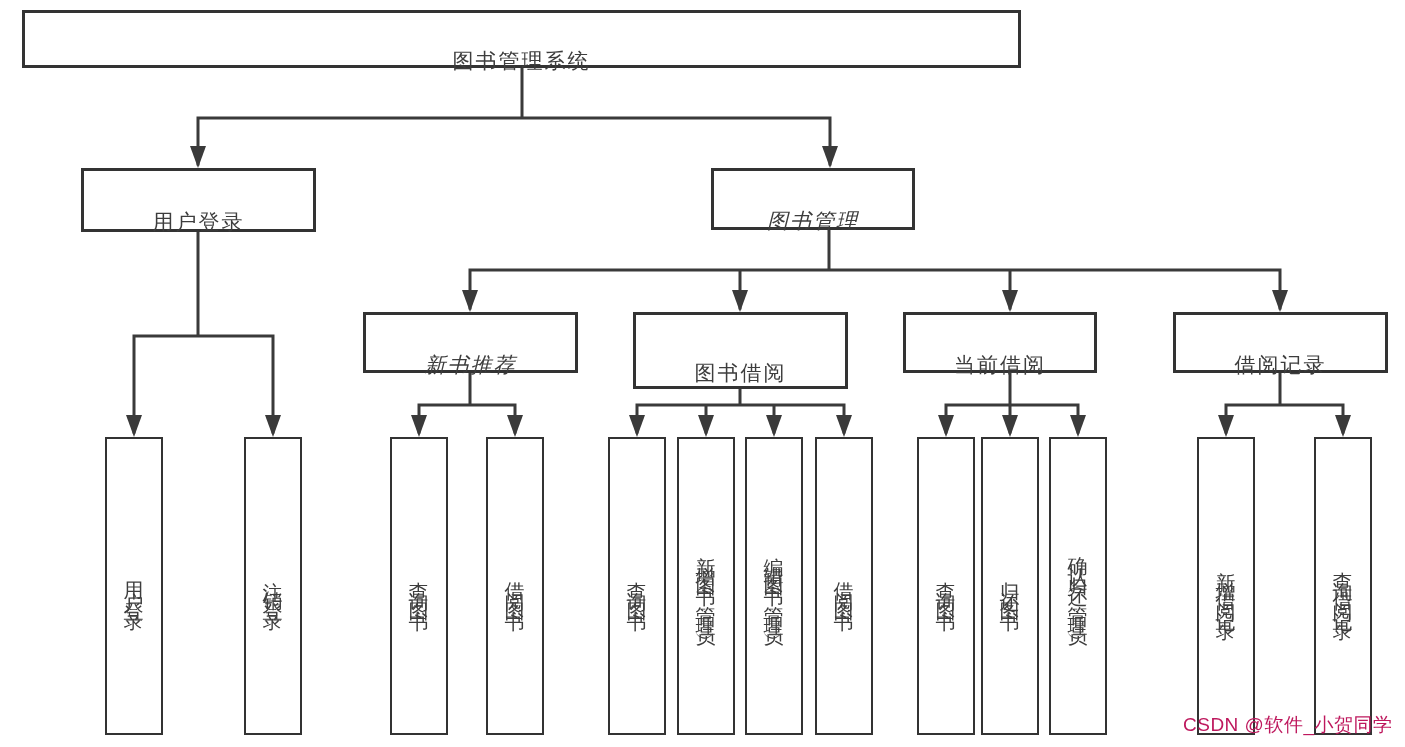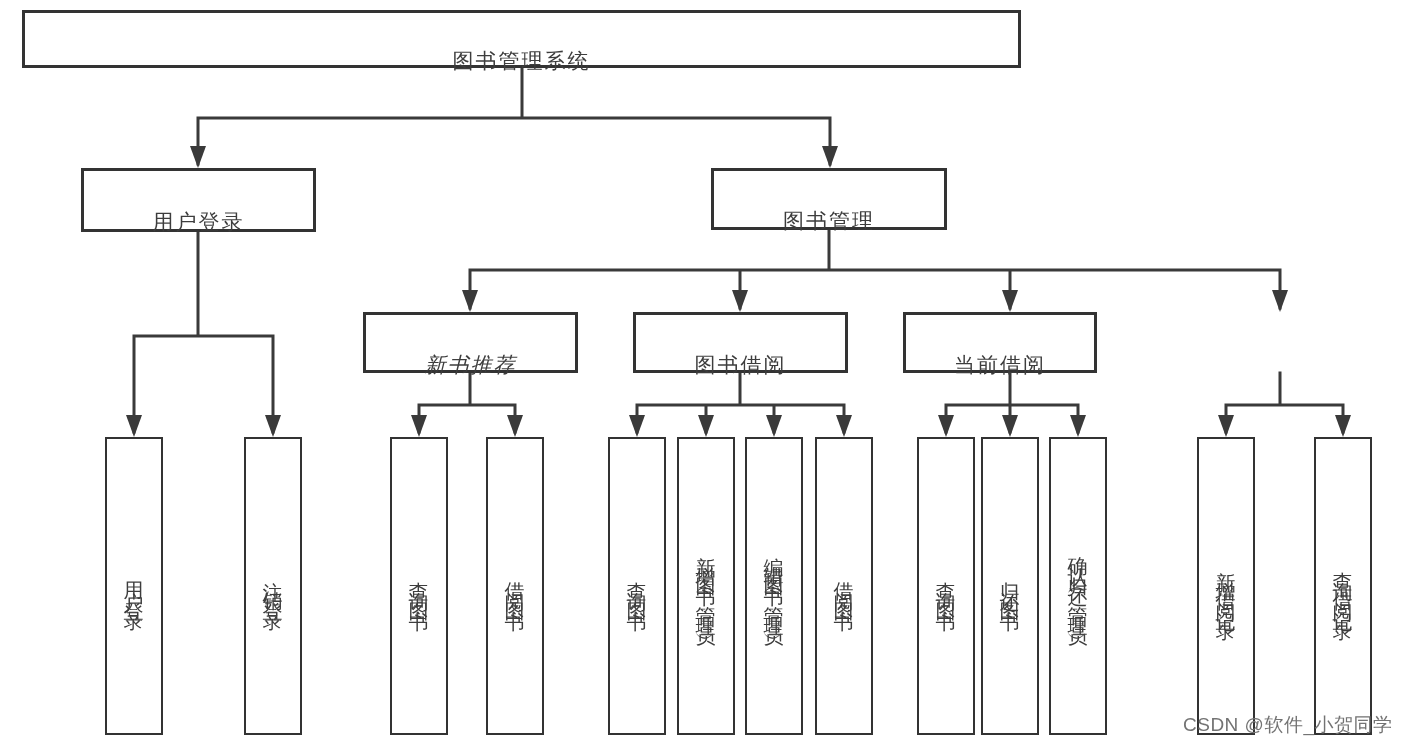--- a/index.html
+++ b/index.html
@@ -41,21 +41,21 @@
     letter-spacing: 10px;
     line-height: 1;
     color: #3d3d3d;
   }
   .watermark {
     position: absolute;
     left: 1183px;
     top: 712px;
     font-size: 19px;
     letter-spacing: 0.5px;
-    color: #737373;
+    color: #be185d;
     white-space: nowrap;
     z-index: 5;
   }
 </style>
 </head>
 <body>
 
 <div class="canvas">
 
   <svg class="connectors" viewBox="0 0 1405 747" xmlns="http://www.w3.org/2000/svg">
@@ -91,32 +91,35 @@
     </g>
   </svg>
 
   <div class="node" style="left:22px; top:10px; width:999px; height:58px;">
     <span class="hlabel">图书管理系统</span>
   </div>
 
   <div class="node" style="left:81px; top:168px; width:235px; height:64px;">
     <span class="hlabel">用户登录</span>
   </div>
-  <div class="node" style="left:711px; top:168px; width:236px; height:62px;">
+  <div class="node" style="left:711px; top:168px; width:204px; height:62px;font-style:italic;">
     <span class="hlabel">图书管理</span>
   </div>
 
   <div class="node" style="left:363px; top:312px; width:215px; height:61px;font-style:italic;">
     <span class="hlabel">新书推荐</span>
   </div>
-  <div class="node" style="left:633px; top:312px; width:215px; height:61px;">
+  <div class="node" style="left:633px; top:312px; width:215px; height:77px;">
     <span class="hlabel">图书借阅</span>
   </div>
   <div class="node" style="left:903px; top:312px; width:194px; height:61px;">
     <span class="hlabel">当前借阅</span>
+  </div>
+  <div class="node" style="left:1173px; top:312px; width:215px; height:61px;">
+    <span class="hlabel">借阅记录</span>
   </div>
 
   <div class="node leaf" style="left:105px; top:437px; width:58px; height:298px;">
     <span class="vtext">用户登录</span>
   </div>
   <div class="node leaf" style="left:244px; top:437px; width:58px; height:298px;">
     <span class="vtext">注销登录</span>
   </div>
 
   <div class="node leaf" style="left:390px; top:437px; width:58px; height:298px;">

